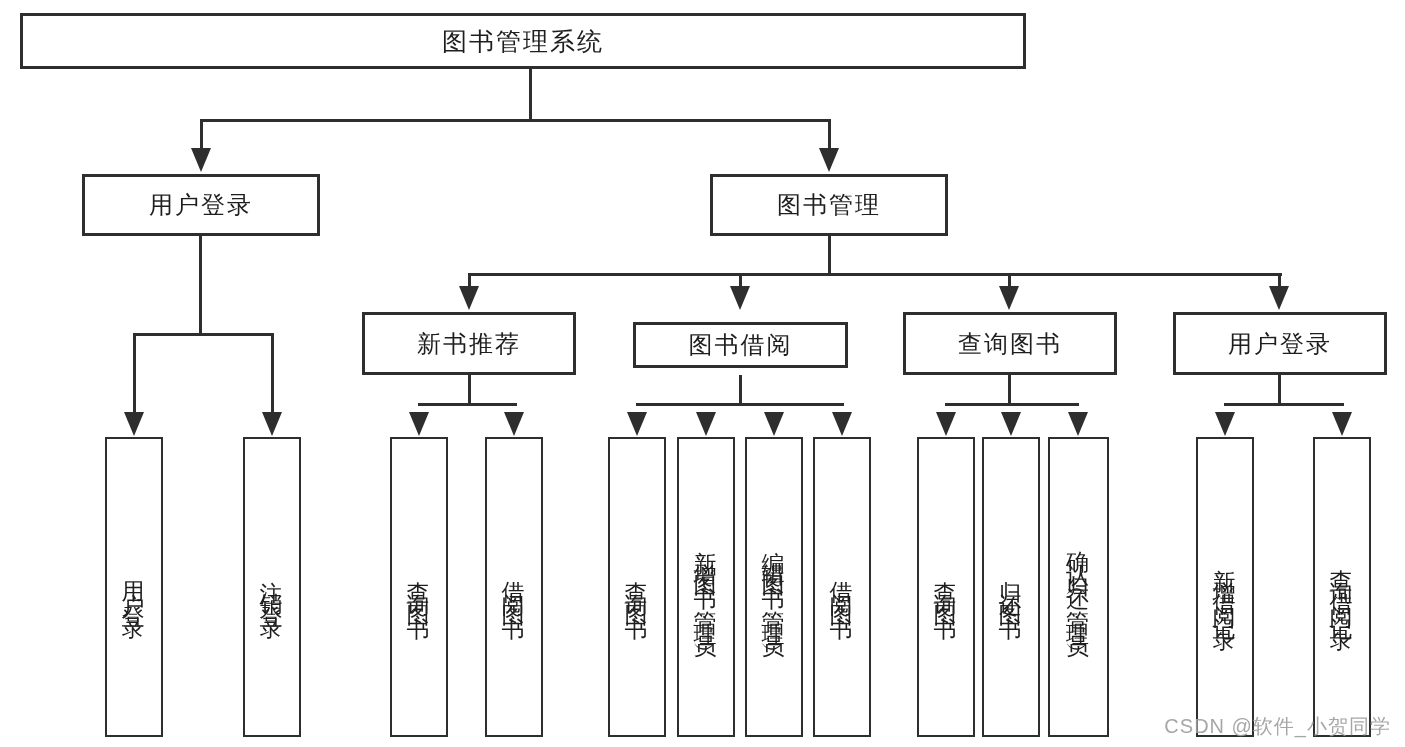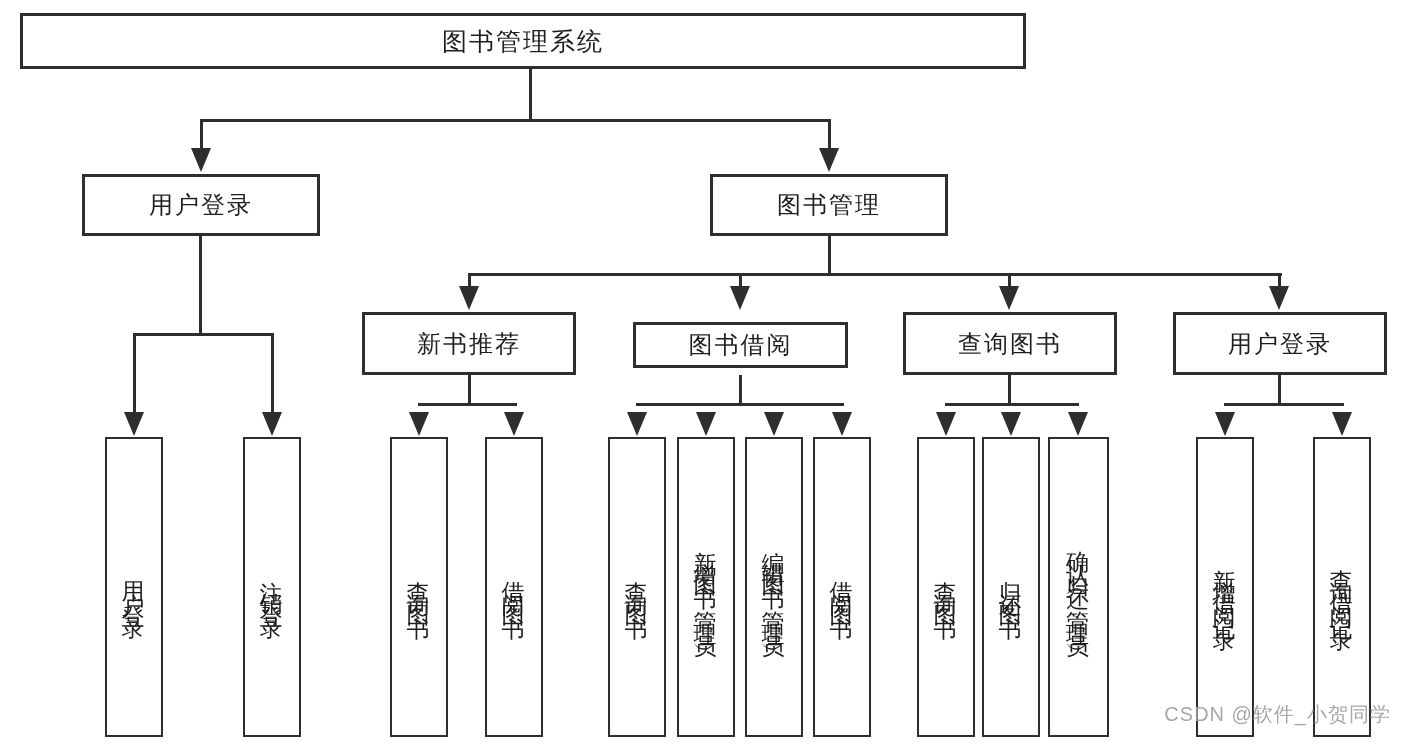--- a/index.html
+++ b/index.html
@@ -47,21 +47,21 @@
   .arrow {
     position: absolute;
     width: 0; height: 0;
     border-left: 10px solid transparent;
     border-right: 10px solid transparent;
     border-top: 24px solid #2e2e2e;
   }
   .watermark {
     position: absolute;
     right: 14px;
-    bottom: 19px;
+    bottom: 7px;
     font-size: 20px;
     color: rgba(158, 158, 158, 0.92);
     letter-spacing: 1px;
     z-index: 5;
     white-space: nowrap;
   }
 </style>
 </head>
 <body>
 

